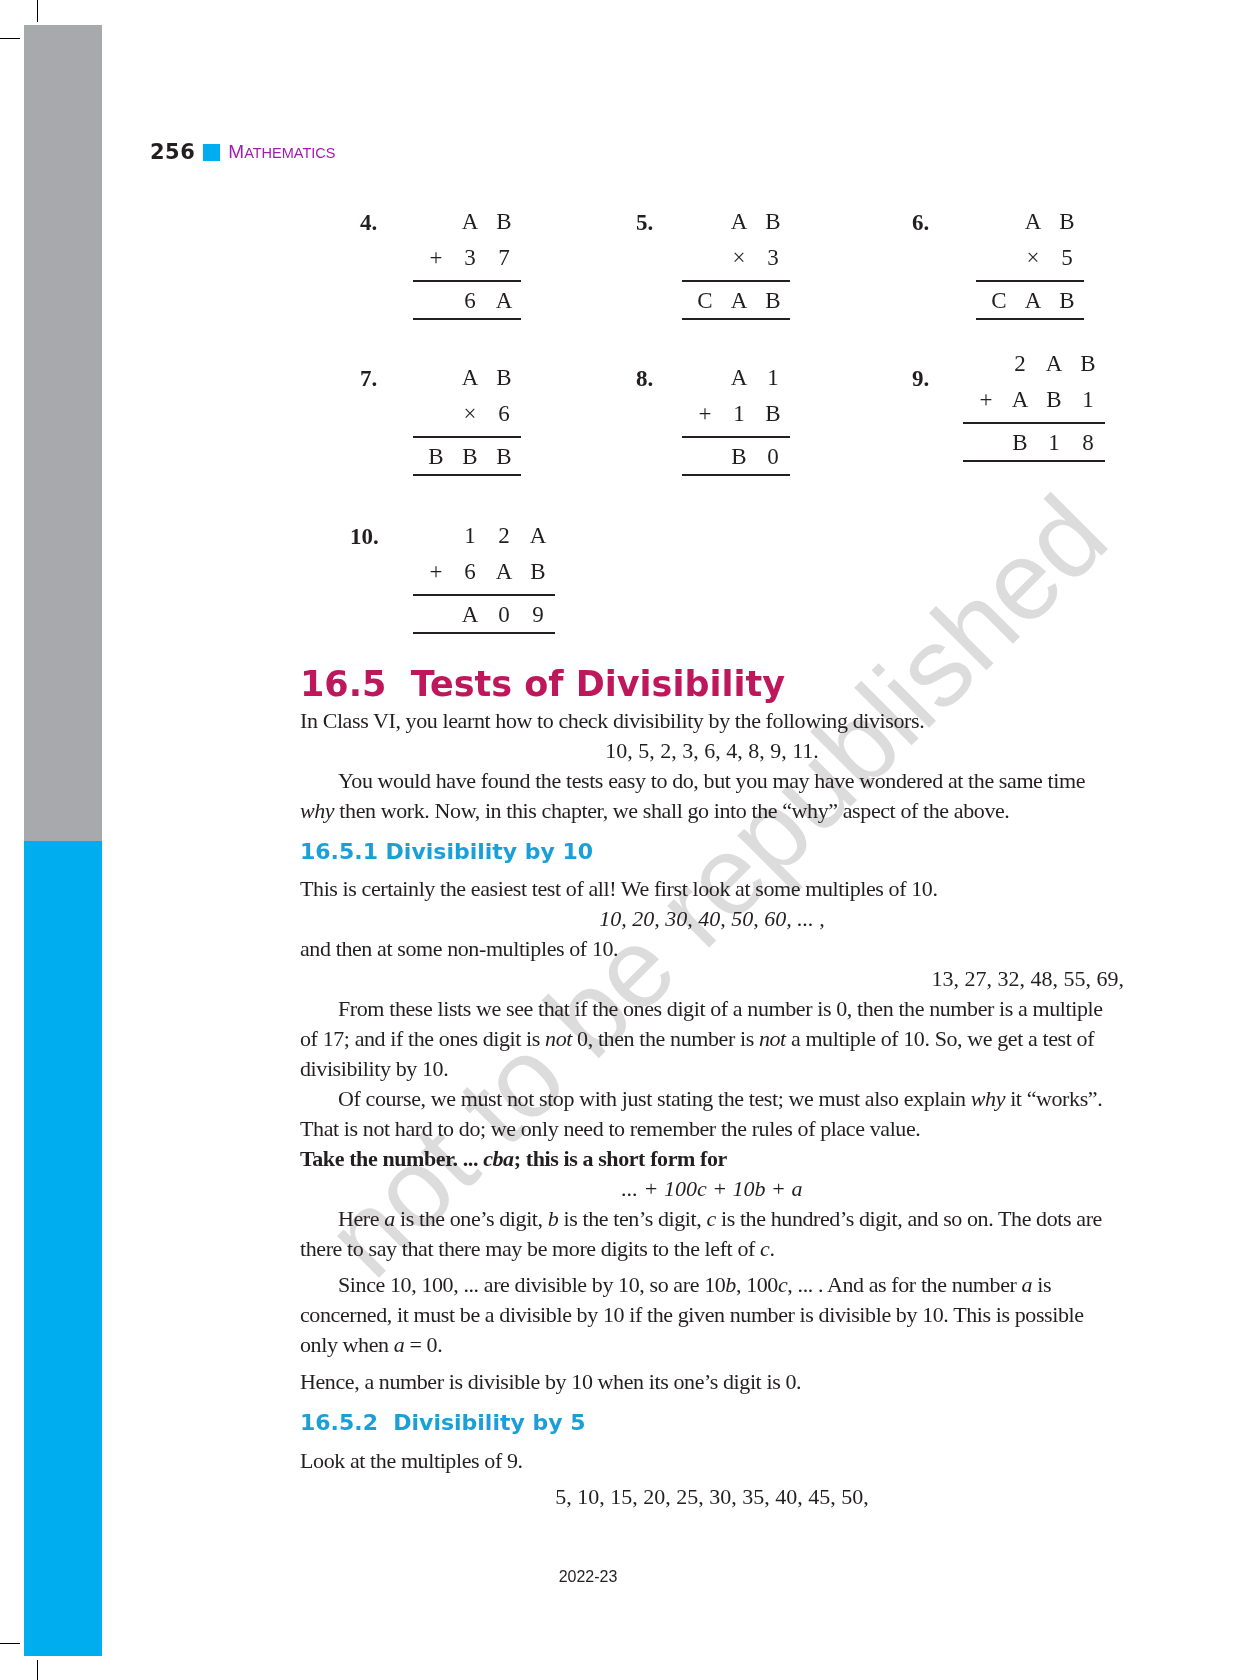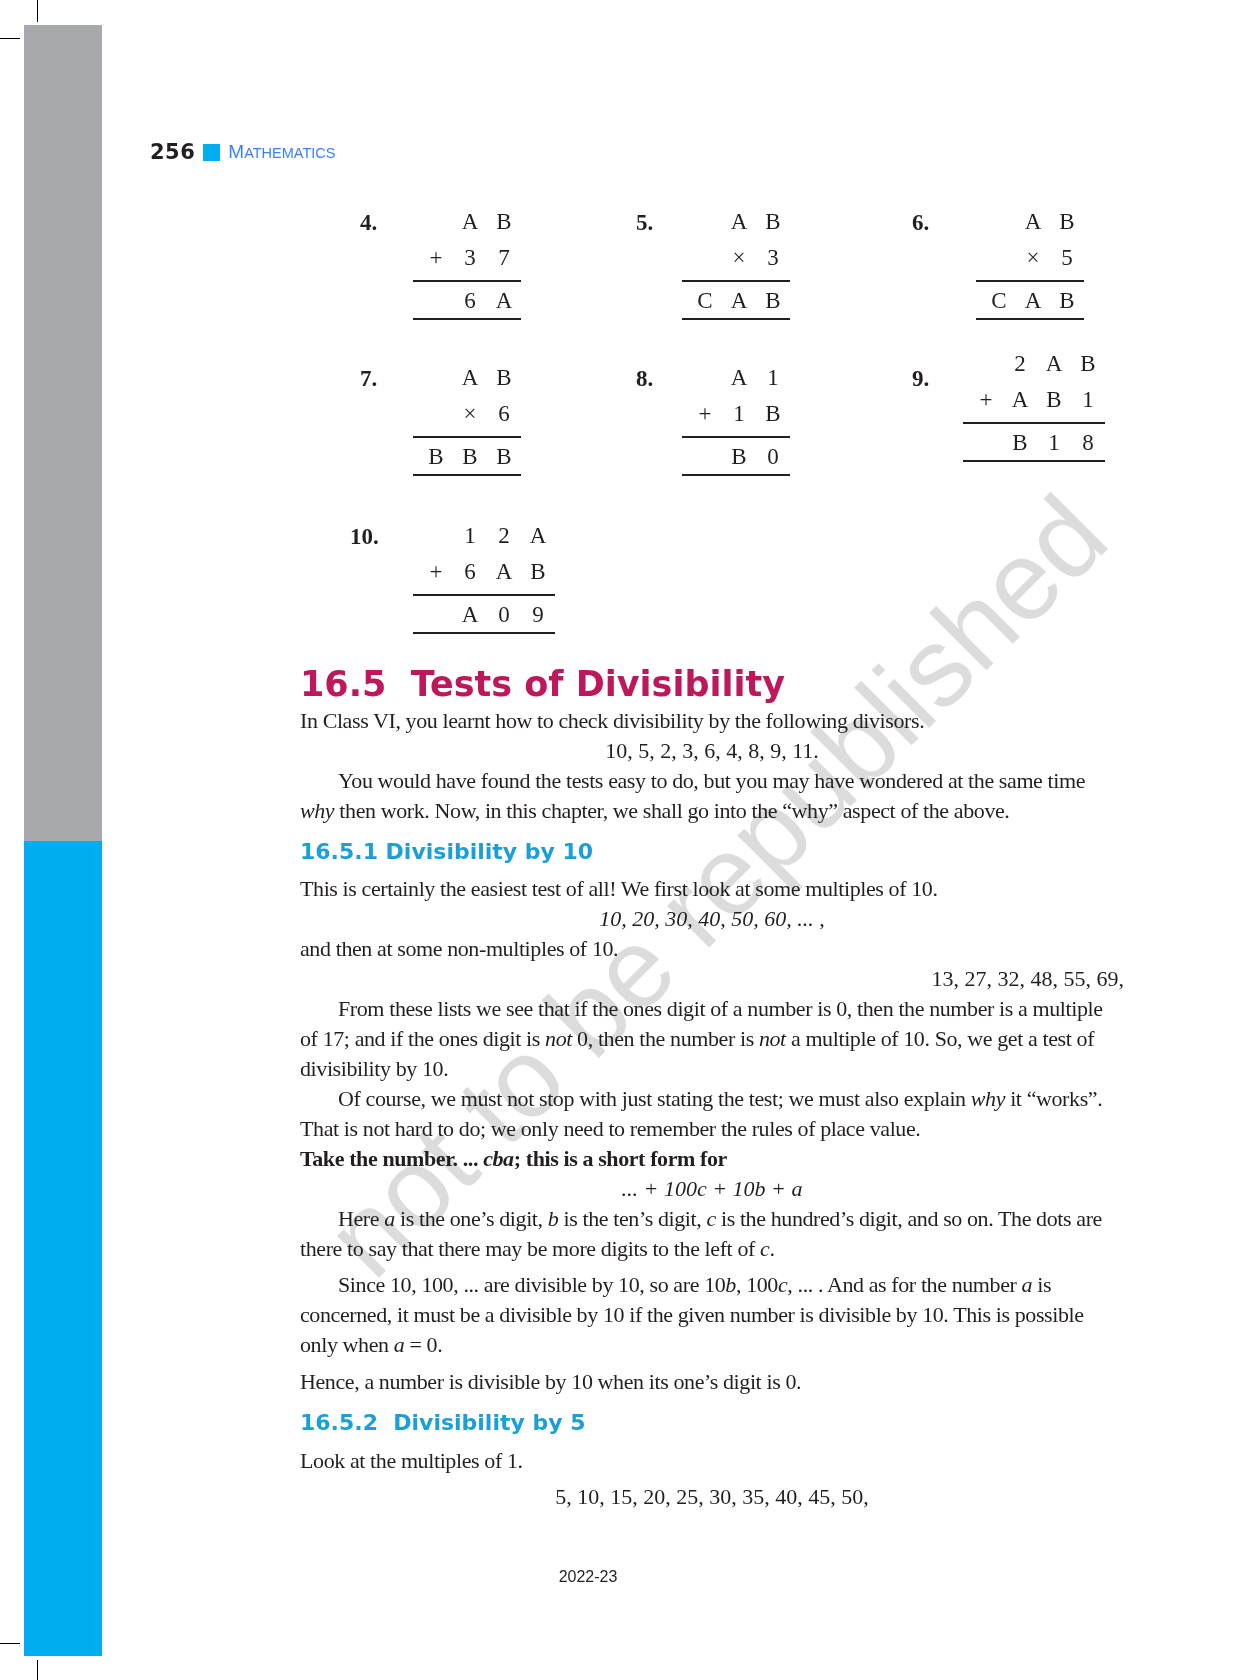--- a/index.html
+++ b/index.html
@@ -6,21 +6,21 @@
   html, body { width: 1260px; height: 1680px; background: #ffffff; overflow: hidden; }
   body { position: relative; font-family: "Liberation Serif", serif; color: #231f20; }
 
   .crop { position: absolute; background: #000; }
   .side-grey { position: absolute; left: 24px; top: 25px; width: 78px; height: 816px; background: #a7a9ac; }
   .side-blue { position: absolute; left: 24px; top: 841px; width: 78px; height: 815px; background: #00aeef; }
 
   .header { position: absolute; left: 150px; top: 140px; display: flex; align-items: center; justify-content: flex-end; }
   .page-num { font-family: "DejaVu Sans", sans-serif; font-weight: bold; font-size: 21px; color: #231f20; letter-spacing: 0.5px; }
   .hdr-square { width: 17px; height: 17px; background: #00aeef; margin: 0 8px 0 8px; }
-  .hdr-title { font-family: "Liberation Sans", sans-serif; font-size: 19px; color: #3b82f6; }
+  .hdr-title { font-family: "Liberation Sans", sans-serif; font-size: 19px; color: #a21caf; }
   .hdr-title .sc { font-size: 14.5px; }
 
   .watermark {
     position: absolute; left: 200px; top: 830px; width: 1000px; text-align: center;
     font-family: "Liberation Sans", sans-serif; font-size: 112px; color: #dcdcdc;
     transform: rotate(-45deg); transform-origin: center center; line-height: 1.3;
     white-space: nowrap; z-index: 0; pointer-events: none;
   }
 
   .puzzle { position: absolute; font-family: "Liberation Serif", serif; font-size: 23px; z-index: 1; }
@@ -210,16 +210,16 @@
 <div class="center" style="top:964px;text-align:right;">13, 27, 32, 48, 55, 69,</div>
 <div class="p indent" style="top:994px;"><span>From these lists we see that if the ones digit of a number is 0, then the number is a multiple of 17; and if the ones digit is </span><i>not</i><span> 0, then the number is </span><i>not</i><span> a multiple of 10. So, we get a test of divisibility by 10.</span></div>
 <div class="p indent" style="top:1084px;"><span>Of course, we must not stop with just stating the test; we must also explain </span><i>why</i><span> it “works”. That is not hard to do; we only need to remember the rules of place value.</span></div>
 <div class="p" style="top:1144px;font-weight:bold;"><span>Take the number. ... </span><i>cba</i><span>; this is a short form for</span></div>
 <div class="center" style="top:1174px;font-style:italic;">... + 100c + 10b + a</div>
 <div class="p indent" style="top:1204px;"><span>Here </span><i>a</i><span> is the one’s digit, </span><i>b</i><span> is the ten’s digit, </span><i>c</i><span> is the hundred’s digit, and so on. The dots are there to say that there may be more digits to the left of </span><i>c</i><span>.</span></div>
 <div class="p indent" style="top:1270px;"><span>Since 10, 100, ... are divisible by 10, so are 10</span><i>b</i><span>, 100</span><i>c</i><span>, ... . And as for the number </span><i>a</i><span> is concerned, it must be a divisible by 10 if the given number is divisible by 10. This is possible only when </span><i>a</i><span> = 0.</span></div>
 <div class="p" style="top:1367px;">Hence, a number is divisible by 10 when its one’s digit is 0.</div>
 
 <div class="h3" style="top:1410px;white-space:pre;">16.5.2  Divisibility by 5</div>
-<div class="p" style="top:1446px;">Look at the multiples of 1.</div>
+<div class="p" style="top:1446px;">Look at the multiples of 9.</div>
 <div class="center" style="top:1482px;">5, 10, 15, 20, 25, 30, 35, 40, 45, 50,</div>
 
 <div class="footer">2022-23</div>
 
 </body></html>

